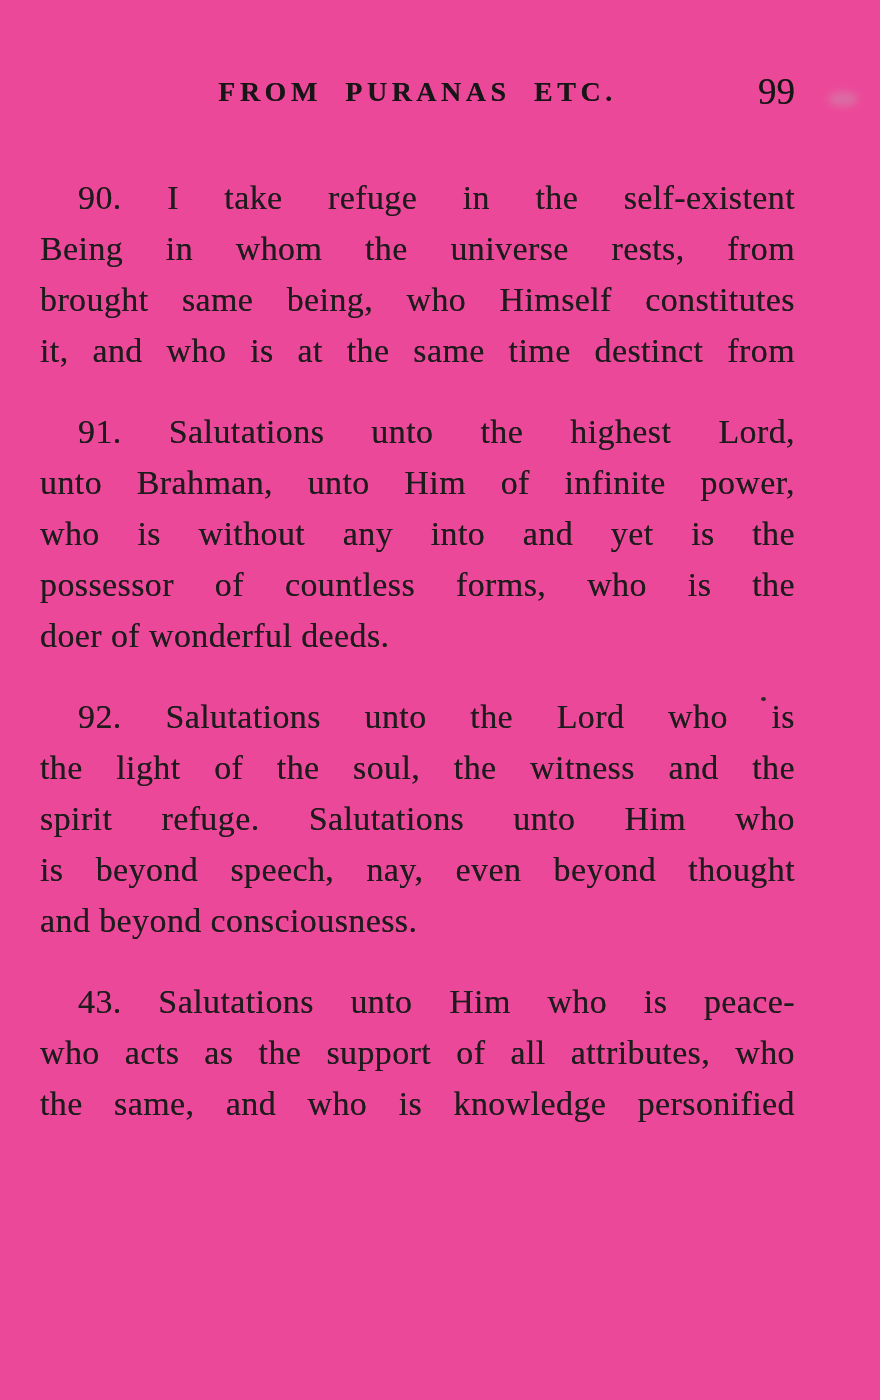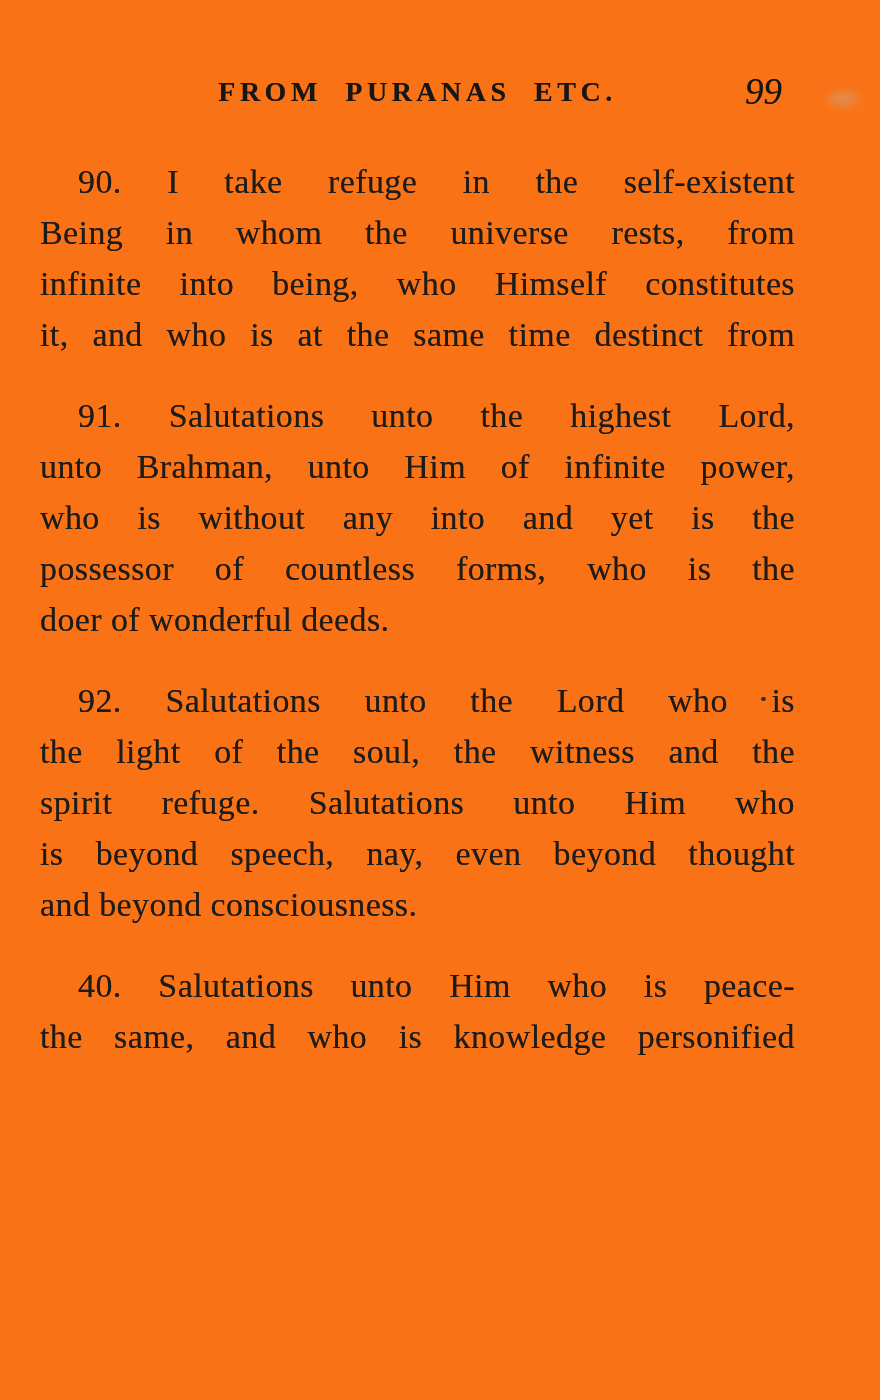--- a/index.html
+++ b/index.html
@@ -4,21 +4,21 @@
 <style>
   html, body {
     margin: 0;
     padding: 0;
     background: #ffffff;
   }
   .page {
     position: relative;
     width: 880px;
     height: 1400px;
-    background: #f97316;
+    background: #ec4899;
     overflow: hidden;
     font-family: "Liberation Serif", "DejaVu Serif", serif;
     color: #1c1c1c;
   }
   .content {
     position: absolute;
     left: 40px;
     top: 0;
     width: 755px;
   }
@@ -31,29 +31,28 @@
   .running-title {
     font-size: 28px;
     font-weight: bold;
     letter-spacing: 4.5px;
     word-spacing: 12px;
     color: #161616;
     text-shadow: 0 0 0.5px rgba(0,0,0,0.55);
   }
   .page-number {
     position: absolute;
-    right: 13px;
+    right: 0;
     top: -6px;
     font-size: 37px;
     color: #161616;
     text-shadow: 0 0 0.5px rgba(0,0,0,0.55);
-    font-style: italic;
   }
   .verses {
-    margin-top: 44px;
+    margin-top: 60px;
   }
   .para { }
   .para + .para { margin-top: 30px; }
   .line {
     font-size: 34px;
     line-height: 51px;
     letter-spacing: 0.4px;
     text-align: justify;
     text-align-last: justify;
     white-space: normal;
@@ -88,38 +87,39 @@
 <div class="page">
   <div class="content">
     <div class="header">
       <span class="running-title">FROM PURANAS ETC.</span>
       <span class="page-number">99</span>
     </div>
     <div class="verses">
         <div class="para">
           <div class="line first">90. I take refuge in the self-existent</div>
           <div class="line">Being in whom the universe rests, from</div>
-          <div class="line">infinite into being, who Himself constitutes</div>
+          <div class="line">brought same being, who Himself constitutes</div>
           <div class="line">it, and who is at the same time destinct from</div>
         </div>
         <div class="para">
           <div class="line first">91. Salutations unto the highest Lord,</div>
           <div class="line">unto Brahman, unto Him of infinite power,</div>
           <div class="line">who is without any into and yet is the</div>
           <div class="line">possessor of countless forms, who is the</div>
           <div class="line lastline">doer of wonderful deeds.</div>
         </div>
         <div class="para">
           <div class="line first">92. Salutations unto the Lord who is</div>
           <div class="line">the light of the soul, the witness and the</div>
           <div class="line">spirit refuge. Salutations unto Him who</div>
           <div class="line">is beyond speech, nay, even beyond thought</div>
           <div class="line lastline">and beyond consciousness.</div>
         </div>
         <div class="para">
-          <div class="line first">40. Salutations unto Him who is peace-</div>
+          <div class="line first">43. Salutations unto Him who is peace-</div>
+          <div class="line">who acts as the support of all attributes, who</div>
           <div class="line">the same, and who is knowledge personified</div>
         </div>
       </div>
   </div>
   <div class="ink-speck"></div>
   <div class="scan-smudge"></div>
 </div>
 
 </body></html>

